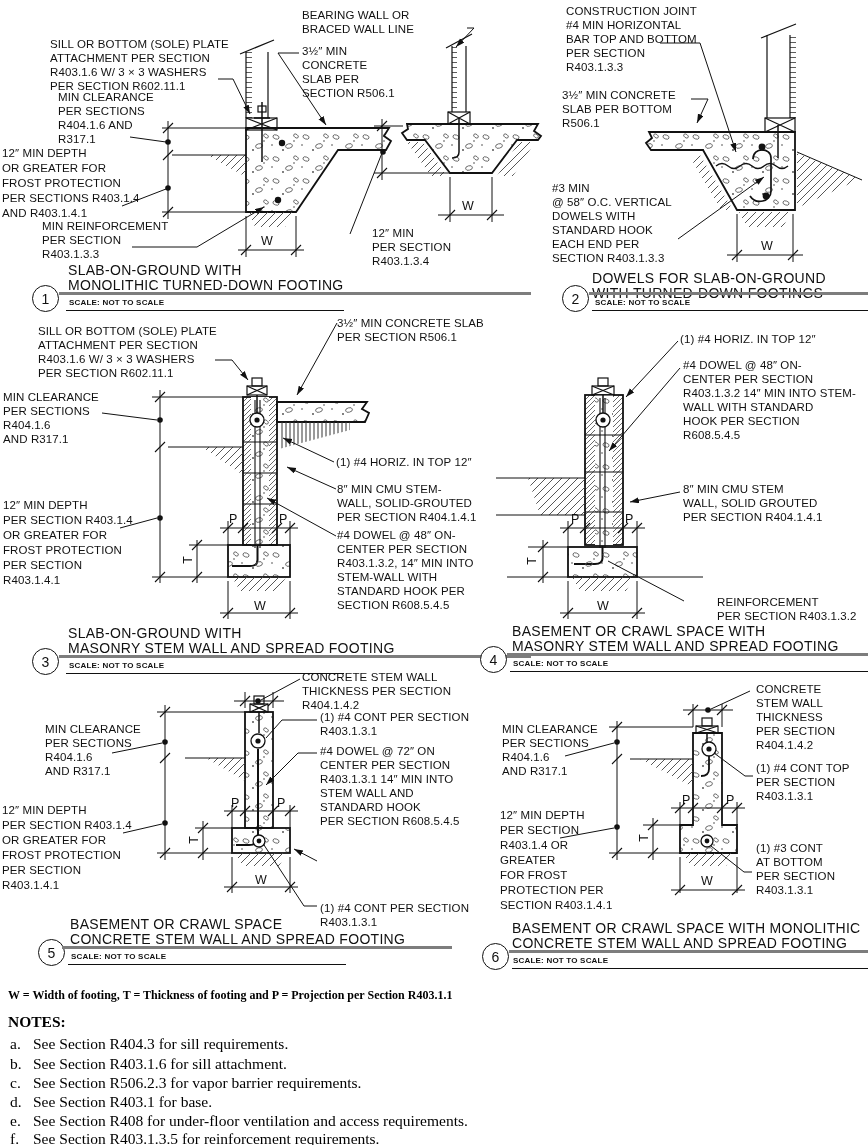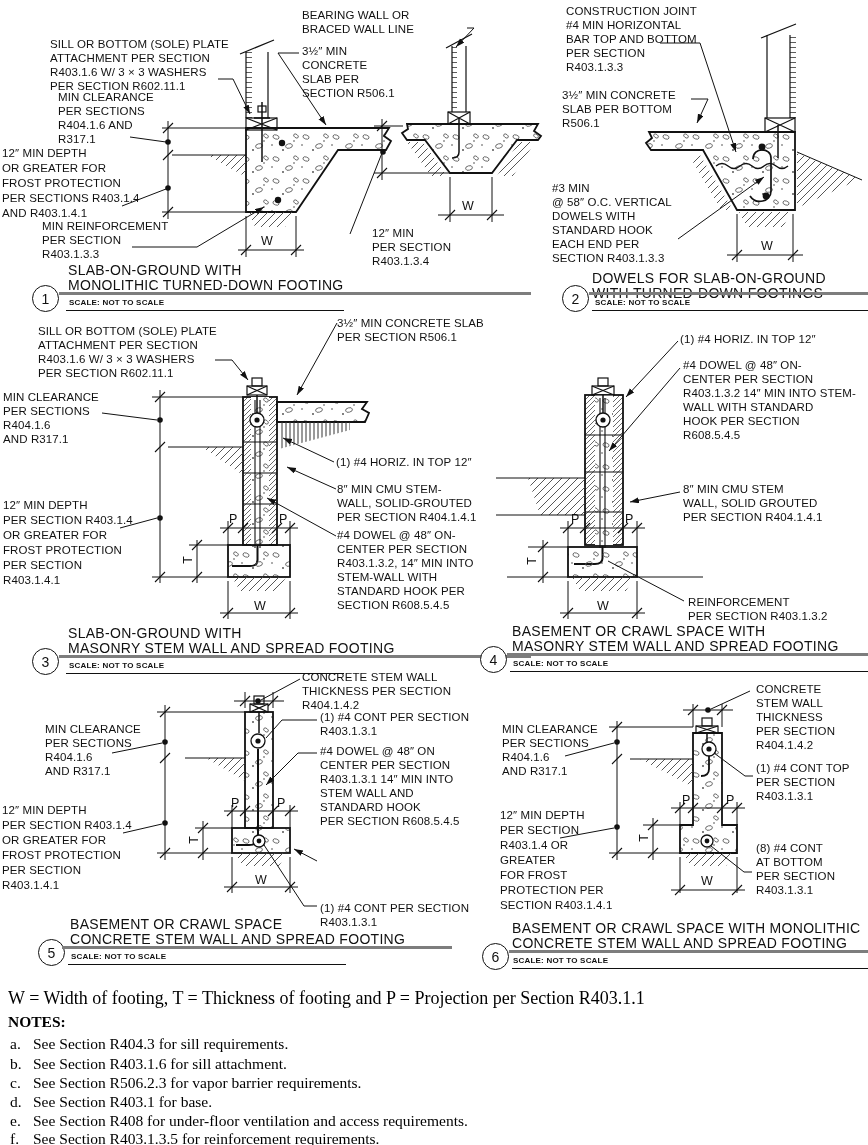--- a/index.html
+++ b/index.html
@@ -11,21 +11,21 @@
   .dim{position:absolute;font-size:12.5px;color:#111;}
   .rot{transform:rotate(-90deg);}
   .tb-circle{position:absolute;width:27px;height:27px;box-sizing:border-box;border:1.6px solid #111;
              border-radius:50%;display:flex;align-items:center;justify-content:center;
              font-size:14px;color:#111;background:#fff;}
   .tb-title{position:absolute;font-size:14px;line-height:14.5px;letter-spacing:.3px;white-space:pre-line;color:#111;}
   .tb-rule{position:absolute;height:3px;background:#7d7d7d;}
   .tb-scale{position:absolute;font-size:8px;font-weight:bold;letter-spacing:.2px;color:#111;}
   .tb-under{position:absolute;height:1px;background:#111;}
   .serif{font-family:"Liberation Serif",serif;color:#000;position:absolute;}
-  .legend{font-size:18px;}
+  .legend{font-size:12px;font-weight:bold;}
   .notes-h{font-size:15.5px;font-weight:bold;}
   .note{font-size:15.5px;}
   .note .nid{display:inline-block;width:23px;}
 </style>
 </head>
 <body>
 
 <div class="sheet">
 
 <svg class="art" viewBox="0 0 868 1145">
@@ -373,33 +373,33 @@
 <div class="lbl" style="left:680px;top:332px">(1) #4 HORIZ. IN TOP 12″</div>
 <div class="lbl" style="left:683px;top:358px">#4 DOWEL @ 48″ ON-
 CENTER PER SECTION
 R403.1.3.2 14″ MIN INTO STEM-
 WALL WITH STANDARD
 HOOK PER SECTION
 R608.5.4.5</div>
 <div class="lbl" style="left:683px;top:482px">8″ MIN CMU STEM
 WALL, SOLID GROUTED
 PER SECTION R404.1.4.1</div>
-<div class="lbl" style="left:688px;top:595px">REINFORCEMENT
+<div class="lbl" style="left:717px;top:595px">REINFORCEMENT
 PER SECTION R403.1.3.2</div>
 
 <div class="lbl" style="left:302px;top:670px">CONCRETE STEM WALL
 THICKNESS PER SECTION
 R404.1.4.2</div>
 <div class="lbl" style="left:45px;top:722px">MIN CLEARANCE
 PER SECTIONS
 R404.1.6
 AND R317.1</div>
 <div class="lbl" style="left:320px;top:710px">(1) #4 CONT PER SECTION
 R403.1.3.1</div>
-<div class="lbl" style="left:320px;top:744px">#4 DOWEL @ 48″ ON
+<div class="lbl" style="left:320px;top:744px">#4 DOWEL @ 72″ ON
 CENTER PER SECTION
 R403.1.3.1 14″ MIN INTO
 STEM WALL AND
 STANDARD HOOK
 PER SECTION R608.5.4.5</div>
 <div class="lbl lh15" style="left:2px;top:803px">12″ MIN DEPTH
 PER SECTION R403.1.4
 OR GREATER FOR
 FROST PROTECTION
 PER SECTION
@@ -419,21 +419,21 @@
 <div class="lbl" style="left:756px;top:761px">(1) #4 CONT TOP
 PER SECTION
 R403.1.3.1</div>
 <div class="lbl lh15" style="left:500px;top:808px">12″ MIN DEPTH
 PER SECTION
 R403.1.4 OR
 GREATER
 FOR FROST
 PROTECTION PER
 SECTION R403.1.4.1</div>
-<div class="lbl" style="left:756px;top:841px">(8) #4 CONT
+<div class="lbl" style="left:756px;top:841px">(1) #3 CONT
 AT BOTTOM
 PER SECTION
 R403.1.3.1</div>
 
 <span class="dim" style="left:261px;top:234px">W</span>
 <span class="dim" style="left:462px;top:199px">W</span>
 <span class="dim" style="left:761px;top:239px">W</span>
 <span class="dim" style="left:229px;top:512px">P</span>
 <span class="dim" style="left:279px;top:512px">P</span>
 <span class="dim rot" style="left:184px;top:553px">T</span>

